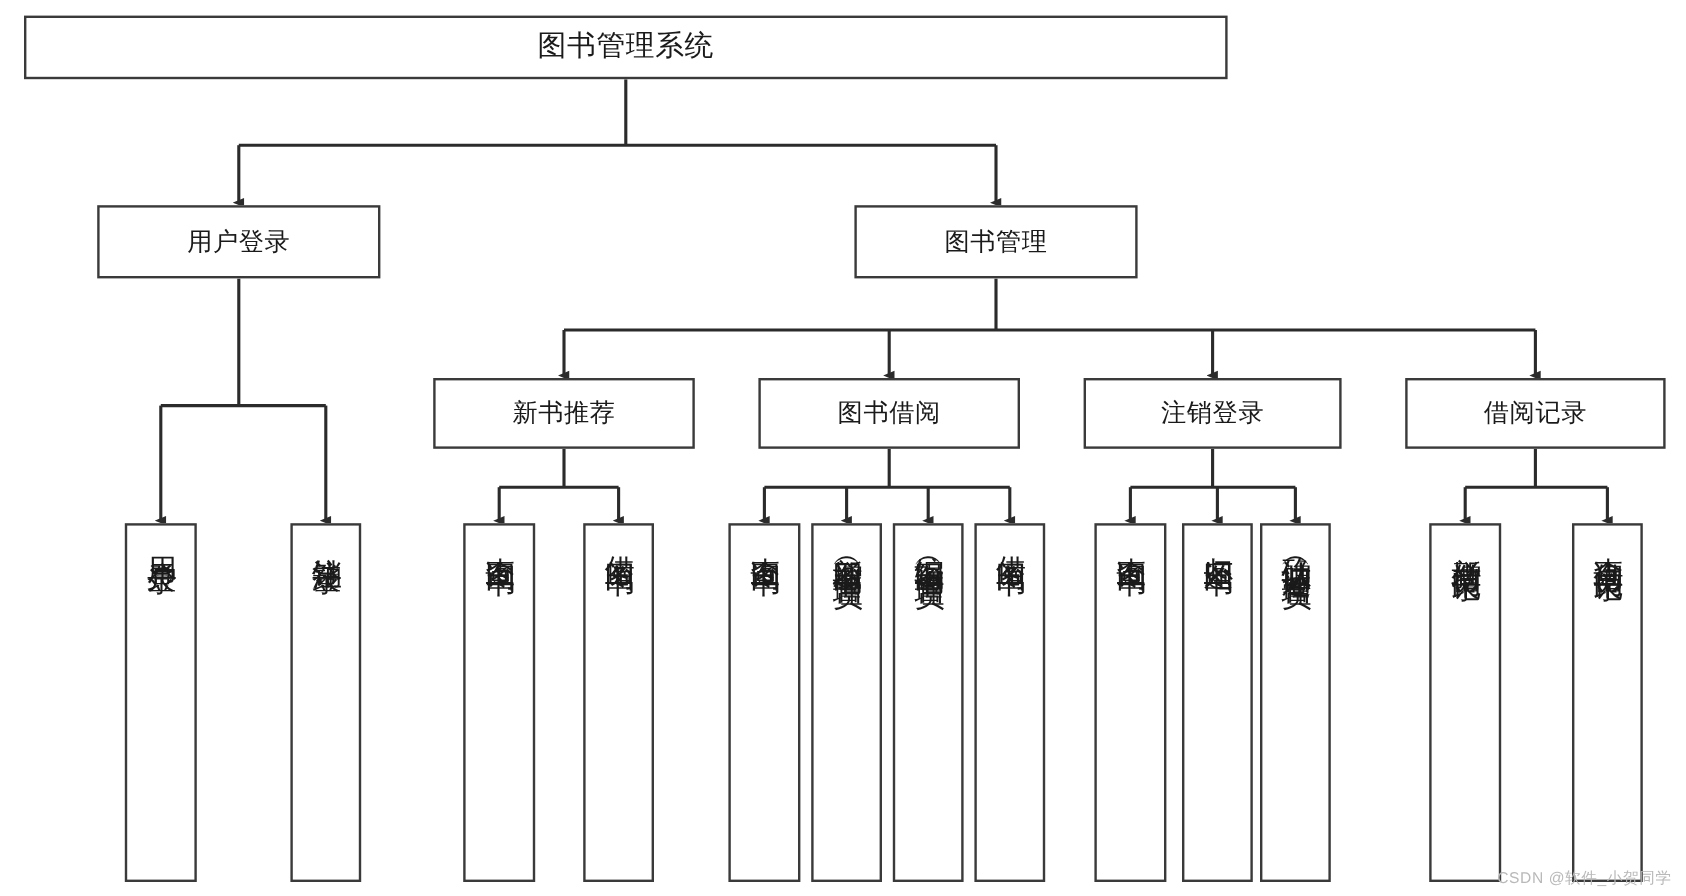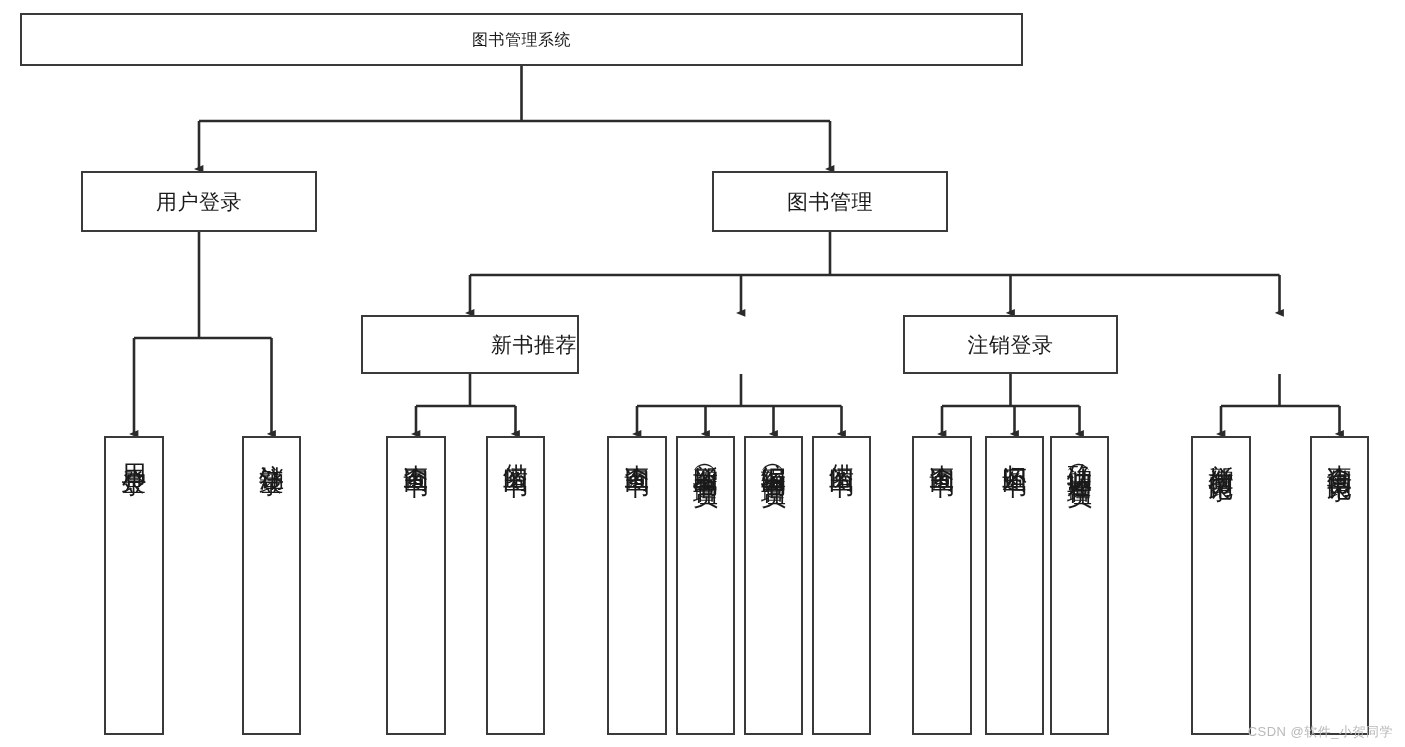--- a/index.html
+++ b/index.html
@@ -42,21 +42,21 @@
     line-height: 1.12;
     letter-spacing: 0.5px;
     white-space: pre-wrap;
   }
   
   .node.horiz .label {
     font-size: 21px;
     writing-mode: horizontal-tb;
   }
   .node.root .label {
-    font-size: 16px;
+    font-size: 24px;
   }
   
   .node.vert {
     align-items: flex-start;
     justify-content: center;
     padding-top: 6px;
   }
   .node.vert .label {
     writing-mode: vertical-rl;
     text-orientation: upright;
@@ -121,25 +121,31 @@
     <span class="label">图书管理系统</span>
   </div>
 
   <div class="node horiz" style="left: 81px; top: 171px; width: 236px; height: 61px;">
     <span class="label">用户登录</span>
   </div>
   <div class="node horiz" style="left: 712px; top: 171px; width: 236px; height: 61px;">
     <span class="label">图书管理</span>
   </div>
 
-  <div class="node horiz" style="left: 361px; top: 315px; width: 218px; height: 59px; justify-content: flex-end;">
+  <div class="node horiz" style="left: 361px; top: 315px; width: 218px; height: 59px;">
     <span class="label">新书推荐</span>
+  </div>
+  <div class="node horiz" style="left: 632px; top: 315px; width: 218px; height: 59px;">
+    <span class="label">图书借阅</span>
   </div>
   <div class="node horiz" style="left: 903px; top: 315px; width: 215px; height: 59px;">
     <span class="label">注销登录</span>
+  </div>
+  <div class="node horiz" style="left: 1171px; top: 315px; width: 217px; height: 59px;">
+    <span class="label">借阅记录</span>
   </div>
 
   <div class="node vert" style="left: 104px; top: 436px; width: 60px; height: 299px;">
     <span class="label">用户登录</span>
   </div>
   <div class="node vert" style="left: 242px; top: 436px; width: 59px; height: 299px;">
     <span class="label">注销登录</span>
   </div>
 
   <div class="node vert" style="left: 386px; top: 436px; width: 60px; height: 299px;">

